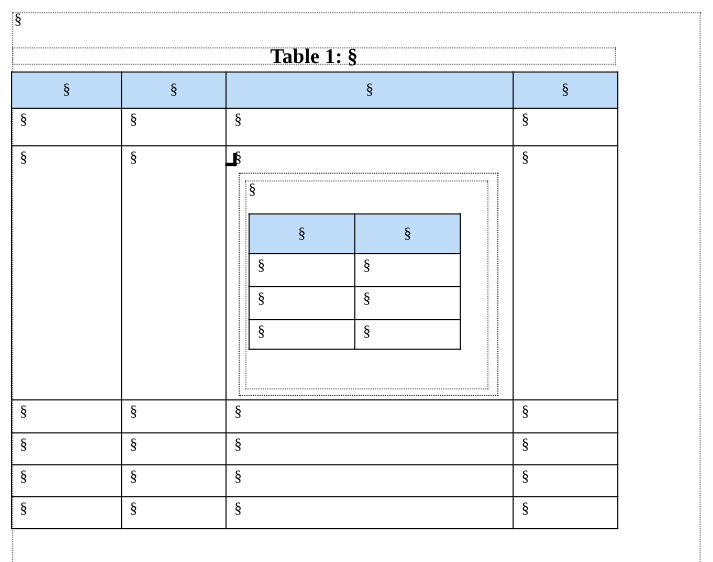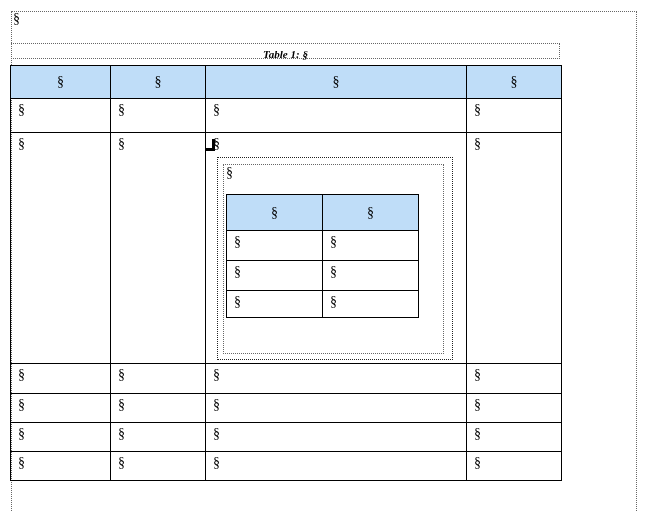--- a/index.html
+++ b/index.html
@@ -16,21 +16,21 @@
     border:1px dotted #666; border-bottom:none;
   }
   .pilcrow { font-size:14px; line-height:16px; color:#000; }
   #first-pilcrow { position:absolute; left:13px; top:11px; }
   
   #caption-box {
     position:absolute; left:11px; top:43px; width:549px; height:16px;
     border:1px dotted #666; text-align:center;
   }
   #caption-box span {
-    font-size:11px; line-height:15px; font-weight:bold;font-style:italic;
+    font-size:19px; line-height:15px; font-weight:bold;
   }
   
   #main-table {
     position:absolute; left:10px; top:65px; width:551px;
     border-collapse:collapse; table-layout:fixed;
   }
   #main-table td {
     border:1.5px solid #000; vertical-align:top;
     padding:3px 2px 0 7px; font-size:14px; line-height:16px;
   }

